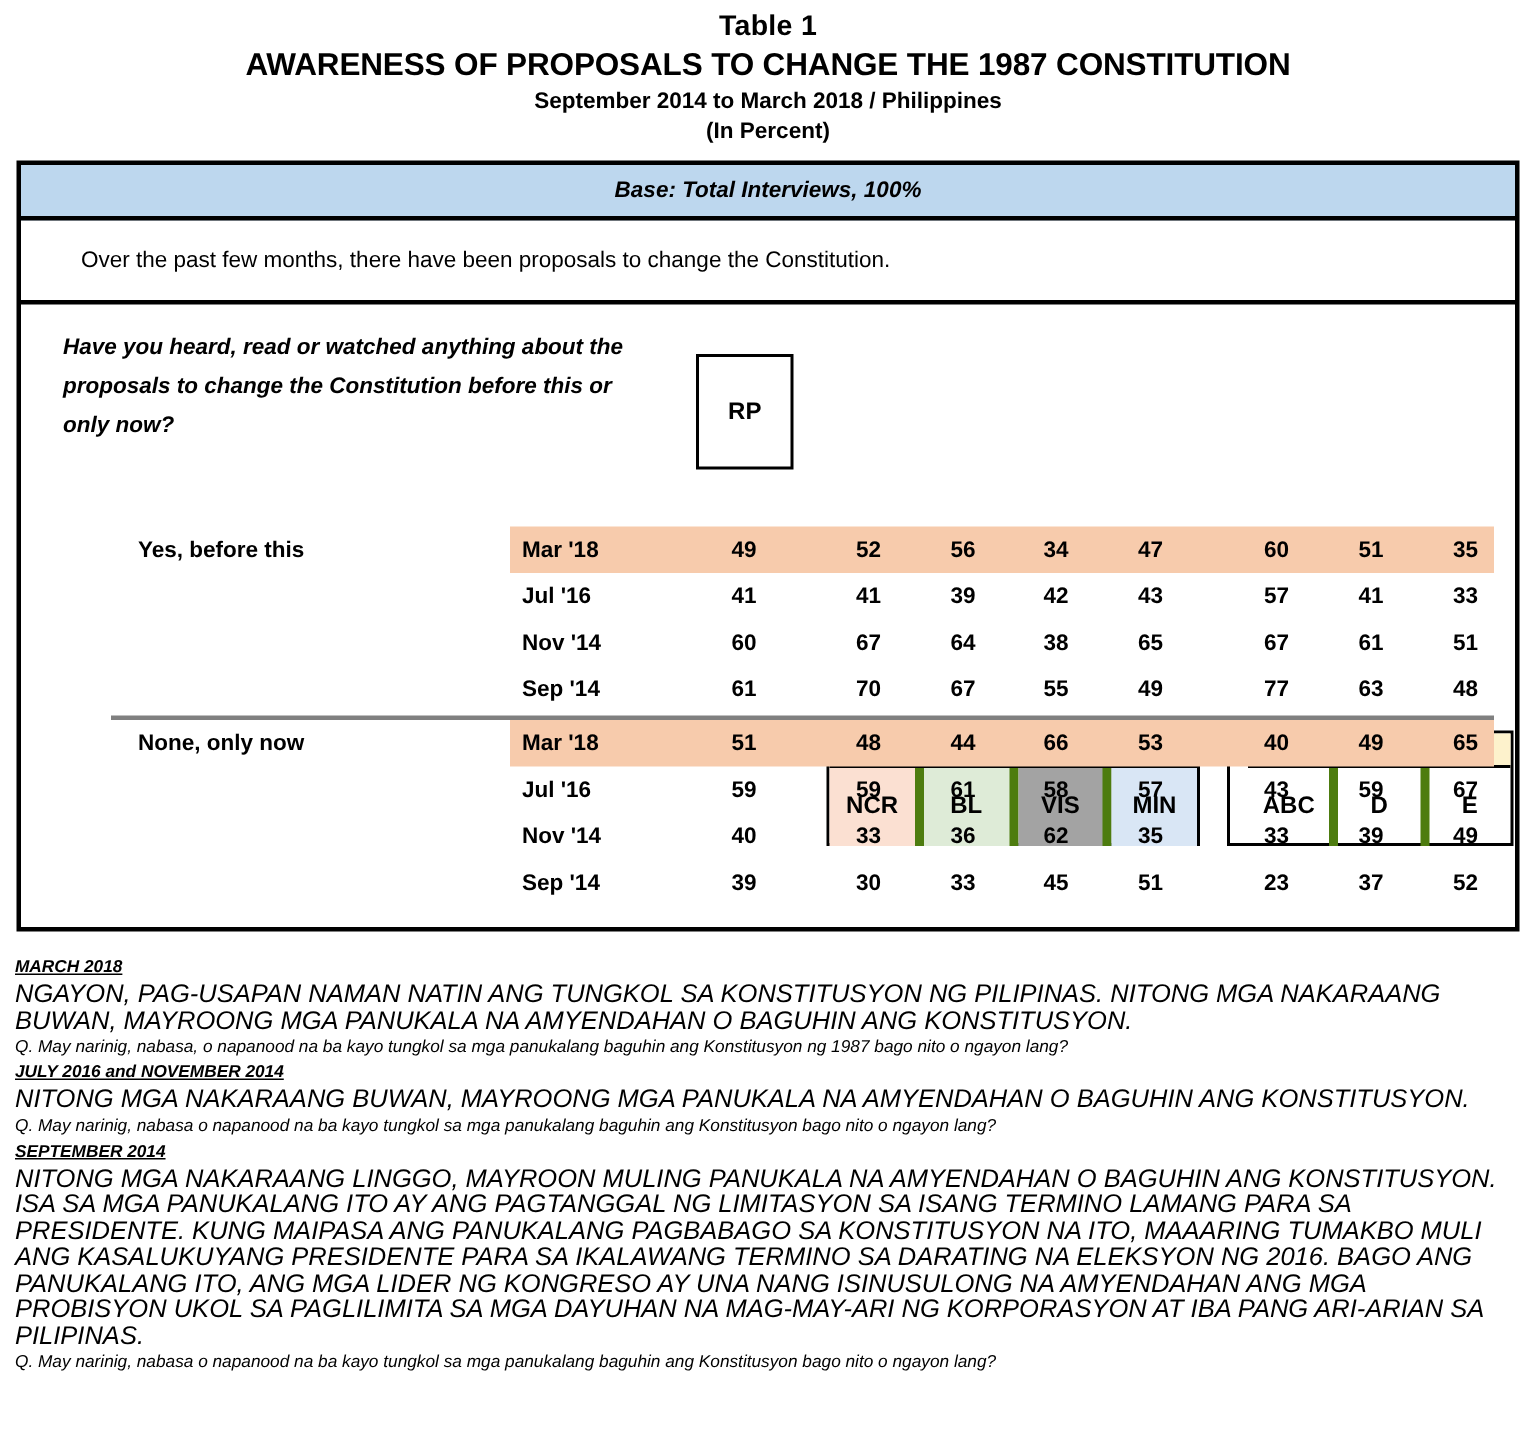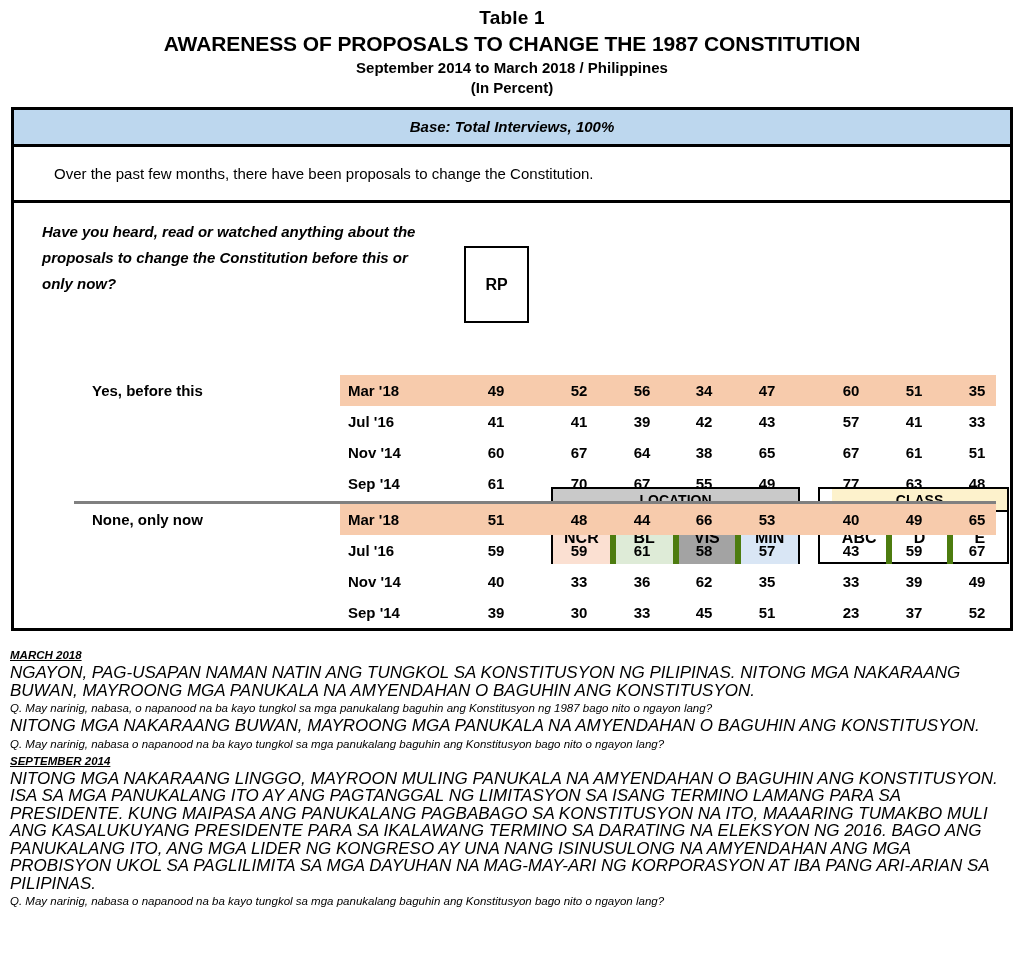--- a/index.html
+++ b/index.html
@@ -64,21 +64,21 @@
   .intro-row {
     border-bottom: 3px solid #000000;
     font-size: 15px;
     font-weight: normal;
     padding: 18px 0 18px 40px;
   }
 
   
   .header-area {
     position: relative;
-    height: 172px;
+    height: 148px;
   }
   .question-text {
     position: absolute;
     left: 28px;
     top: 16px;
     width: 400px;
     font-size: 15px;
     font-weight: bold;
     font-style: italic;
     line-height: 26px;
@@ -92,21 +92,20 @@
     width: 65px;
     height: 77px;
     border: 2px solid #000000;
     box-sizing: border-box;
     background: #ffffff;
     display: flex;
     align-items: center;
     justify-content: center;
     font-size: 16px;
     font-weight: bold;
-    margin-top: 10px;
   }
 
   
   .grp {
     position: absolute;
     border: 2px solid #000000;
     box-sizing: border-box;
     background: #ffffff;
   }
   .grp-title {
@@ -133,20 +132,21 @@
     box-sizing: border-box;
   }
   .grp-cells > div:last-child { border-right: none; }
 
   #location-group { left: 537px; top: 284px; width: 249px; height: 77px; }
   #class-group    { left: 804px; top: 284px; width: 191px; height: 77px; padding-left: 12px; }
 
   
   .data-area {
     position: relative;
+    padding-bottom: 14px;
   }
   .block-sep {
     height: 3px;
     background: #808080;
     margin: 2px 0 0 60px;
     margin-right: 14px;
   }
   .drow {
     position: relative;
     height: 31px;
@@ -365,18 +365,19 @@
         <div class="numcell c7">52</div>
       </div>
     </div>
 
 </div>
 
 <div class="footnotes" id="footnotes">
     <div class="fn-head">MARCH 2018</div>
     <div class="fn-caps">NGAYON, PAG-USAPAN NAMAN NATIN ANG TUNGKOL SA KONSTITUSYON NG PILIPINAS. NITONG MGA NAKARAANG BUWAN, MAYROONG MGA PANUKALA NA AMYENDAHAN O BAGUHIN ANG KONSTITUSYON.</div>
     <div class="fn-q">Q. May narinig, nabasa, o napanood na ba kayo tungkol sa mga panukalang baguhin ang Konstitusyon ng 1987 bago nito o ngayon lang?</div>
+    <div class="fn-head">JULY 2016 and NOVEMBER 2014</div>
     <div class="fn-caps">NITONG MGA NAKARAANG BUWAN, MAYROONG MGA PANUKALA NA AMYENDAHAN O BAGUHIN ANG KONSTITUSYON.</div>
     <div class="fn-q">Q. May narinig, nabasa o napanood na ba kayo tungkol sa mga panukalang baguhin ang Konstitusyon bago nito o ngayon lang?</div>
     <div class="fn-head">SEPTEMBER 2014</div>
     <div class="fn-caps">NITONG MGA NAKARAANG LINGGO, MAYROON MULING PANUKALA NA AMYENDAHAN O BAGUHIN ANG KONSTITUSYON. ISA SA MGA PANUKALANG ITO AY ANG PAGTANGGAL NG LIMITASYON SA ISANG TERMINO LAMANG PARA SA PRESIDENTE. KUNG MAIPASA ANG PANUKALANG PAGBABAGO SA KONSTITUSYON NA ITO, MAAARING TUMAKBO MULI ANG KASALUKUYANG PRESIDENTE PARA SA IKALAWANG TERMINO SA DARATING NA ELEKSYON NG 2016. BAGO ANG PANUKALANG ITO, ANG MGA LIDER NG KONGRESO AY UNA NANG ISINUSULONG NA AMYENDAHAN ANG MGA PROBISYON UKOL SA PAGLILIMITA SA MGA DAYUHAN NA MAG-MAY-ARI NG KORPORASYON AT IBA PANG ARI-ARIAN SA PILIPINAS.</div>
     <div class="fn-q">Q. May narinig, nabasa o napanood na ba kayo tungkol sa mga panukalang baguhin ang Konstitusyon bago nito o ngayon lang?</div>
   </div>
 
 </body></html>

